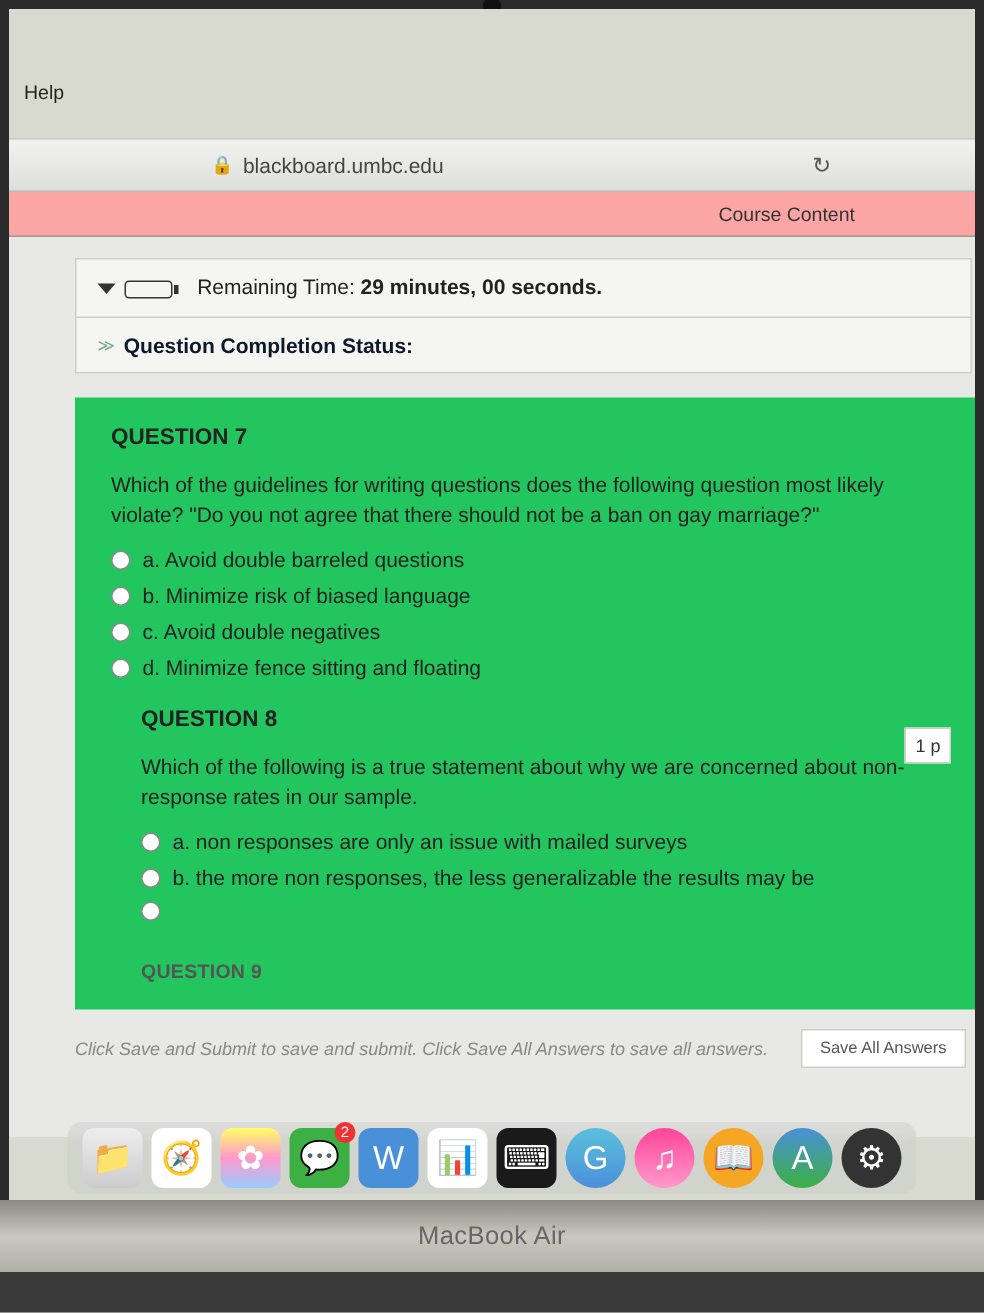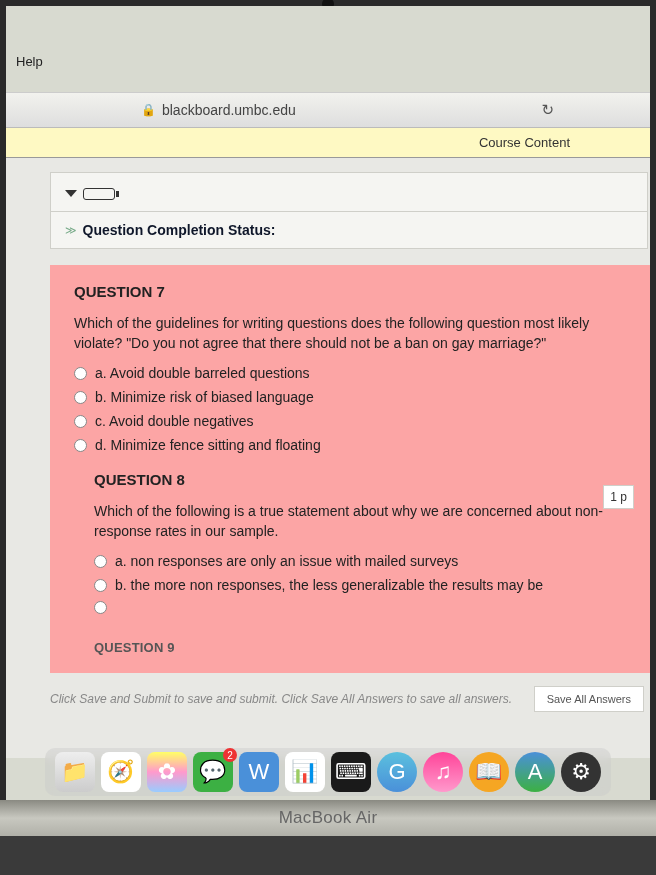--- a/index.html
+++ b/index.html
@@ -66,21 +66,21 @@
     .reload-icon {
       position: absolute;
       right: 96px;
       margin-top: 0;
       color: #555;
       font-size: 15px;
       cursor: pointer;
     }
     .tab-bar {
       height: 30px;
-      background: #fef9c3;
+      background: #fca5a5;
       display: flex;
       align-items: center;
       justify-content: flex-end;
       padding-right: 80px;
       font-size: 13px;
       color: #333;
       border-bottom: 1px solid #999;
     }
     .content-wrap {
       background: #e8e8e4;
@@ -122,21 +122,21 @@
     .timer-text strong { font-weight: bold; }
     .status-box {
       border-top: none;
       display: flex;
       align-items: center;
       gap: 6px;
     }
     .chevrons { color: #7a8; font-size: 11px; }
     .status-label { color: #0f172a; font-weight: bold; font-size: 14px; }
     .question-block {
-      background: #fca5a5;
+      background: #22c55e;
       padding: 18px 18px 18px 24px;
       margin-top: 16px;
       width: 600px;
       position: relative;
     }
     .q-title { font-size: 15px; font-weight: bold; color: #222; margin-bottom: 14px; }
     .q-text { font-size: 14px; color: #222; line-height: 1.4; margin-bottom: 12px; }
     .option { display: flex; align-items: center; gap: 8px; margin: 8px 0; font-size: 14px; color: #222; }
     .radio {
       width: 13px; height: 13px; border: 1.5px solid #888;
@@ -200,21 +200,21 @@
       color: #fff;
       font-size: 10px;
       width: 14px; height: 14px;
       border-radius: 50%;
       display: flex;
       align-items: center;
       justify-content: center;
     }
     .hinge {
       background: linear-gradient(#8a8a82, #c8c8c0, #b0b0a8);
-      height: 36px;
+      height: 48px;
       display: flex;
       align-items: center;
       justify-content: center;
       font-size: 17px;
       color: #666;
       letter-spacing: 0.3px;
     }
     .q8-indent { margin-left: 20px; }
   </style>
 </head>
@@ -236,20 +236,23 @@
     <div class="tab-bar">
       <span>Course Content</span>
     </div>
 
     <div class="content-wrap">
       <div class="timer-box">
         <span class="battery">
           <span class="triangle-down"></span>
           <span class="batt-body"><span class="batt-fill"></span></span>
           <span class="batt-tip"></span>
+        </span>
+        <span class="timer-text">
+          <span>Remaining Time: </span><strong>29 minutes, 00 seconds.</strong>
         </span>
       </div>
       <div class="status-box">
         <span class="chevrons">≫</span>
         <span class="status-label">Question Completion Status:</span>
       </div>
 
       <div class="question-block">
         <div class="q-title">QUESTION 7</div>
         <div class="q-text">Which of the guidelines for writing questions does the following question most likely violate? "Do you not agree that there should not be a ban on gay marriage?"</div>

